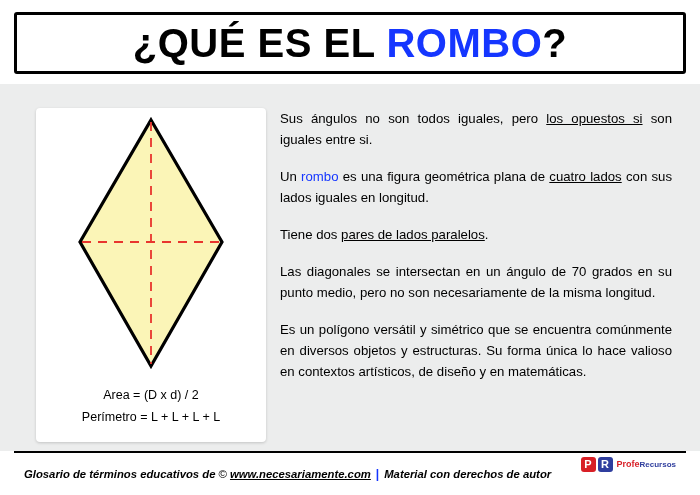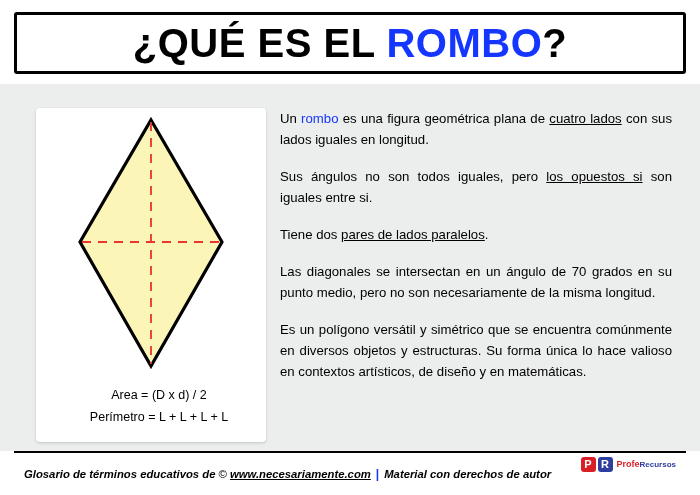--- a/index.html
+++ b/index.html
@@ -72,21 +72,21 @@
   }
   .figure-svg-wrap {
     position: absolute;
     left: 0;
     top: 0;
     width: 230px;
     height: 272px;
   }
   .formulas {
     position: absolute;
-    left: 8px;
+    left: 0;
     top: 276px;
     width: 230px;
     text-align: center;
   }
   .formula-line {
     font-size: 12.5px;
     color: #000000;
     line-height: 22px;
     white-space: nowrap;
   }
@@ -218,24 +218,24 @@
       </svg>
     </div>
     <div class="formulas">
       <div class="formula-line">Area = (D x d) / 2</div>
       <div class="formula-line">Perímetro = L + L + L + L</div>
     </div>
   </div>
 
   <div class="text-col">
     <p class="para">
+      <span>Sus ángulos no son todos iguales, pero </span><span class="u">los opuestos si</span><span> son iguales entre si.</span>
+    </p>
+    <p class="para">
       <span>Un </span><span class="blue-word">rombo</span><span> es una figura geométrica plana de </span><span class="u">cuatro lados</span><span> con sus lados iguales en longitud.</span>
-    </p>
-    <p class="para">
-      <span>Sus ángulos no son todos iguales, pero </span><span class="u">los opuestos si</span><span> son iguales entre si.</span>
     </p>
     <p class="para">
       <span>Tiene dos </span><span class="u">pares de lados paralelos</span><span>.</span>
     </p>
     <p class="para">
       <span>Las diagonales se intersectan en un ángulo de 70 grados en su punto medio, pero no son necesariamente de la misma longitud.</span>
     </p>
     <p class="para">
       <span>Es un polígono versátil y simétrico que se encuentra comúnmente en diversos objetos y estructuras. Su forma única lo hace valioso en contextos artísticos, de diseño y en matemáticas.</span>
     </p>

